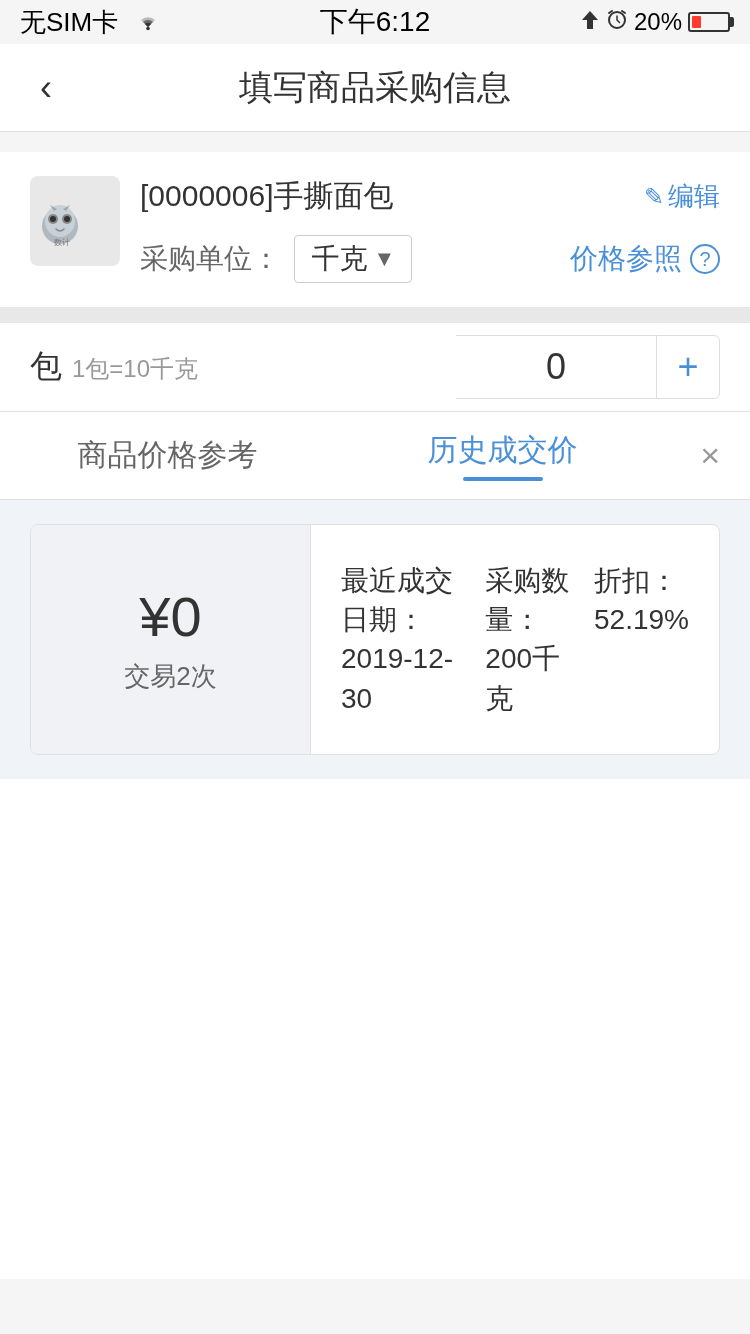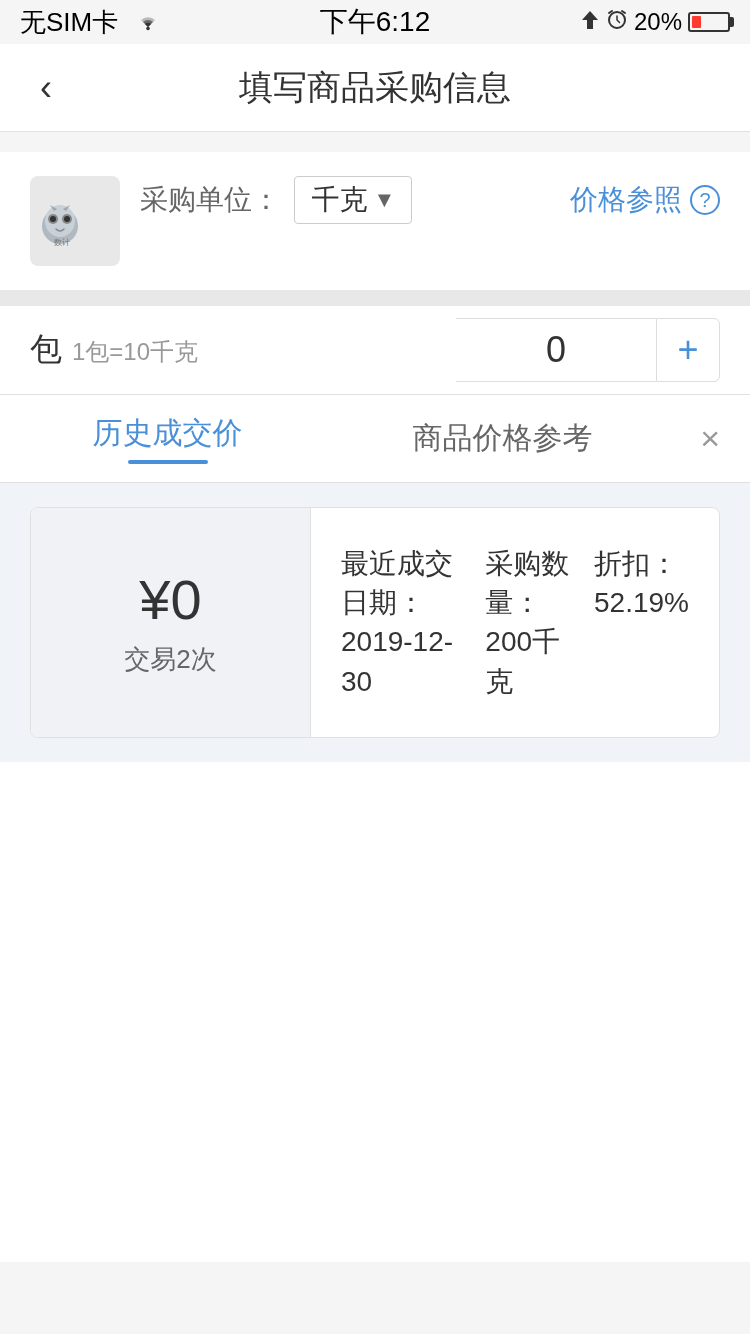--- a/index.html
+++ b/index.html
@@ -408,20 +408,29 @@
         <circle cx="37" cy="28" r="5" fill="#888"></circle>
         <circle cx="23" cy="28" r="3" fill="#333"></circle>
         <circle cx="37" cy="28" r="3" fill="#333"></circle>
         <path d="M26 38 Q30 42 34 38" stroke="#888" stroke-width="1.5" fill="none" stroke-linecap="round"></path>
         <path d="M24 20 L20 14 L27 18z" fill="#a0a8b0"></path>
         <path d="M36 20 L40 14 L33 18z" fill="#a0a8b0"></path>
         <text x="24" y="54" font-size="8" fill="#777" font-family="sans-serif">数计</text>
       </svg>
     </div>
     <div class="product-info">
+      <div class="product-title-row">
+        <span class="product-name">
+          <span>[0000006]</span><span>手撕面包</span>
+        </span>
+        <span class="edit-btn">
+          <span class="edit-icon">✎</span>
+          <span>编辑</span>
+        </span>
+      </div>
       <div class="purchase-unit-row">
         <div>
           <span class="purchase-unit-label">采购单位：</span>
           <span class="unit-select">
             <span>千克</span>
             <span class="unit-arrow">▼</span>
           </span>
         </div>
         <div class="price-ref">
           <span>价格参照</span>
@@ -443,26 +452,26 @@
     <div class="quantity-input-box">
       <span>0</span>
     </div>
     <div class="quantity-btn quantity-btn-plus">+</div>
   </div>
 </div>
 
 <div class="bottom-panel">
 
   <div class="tabs-row">
+    <div class="tab-item inactive">
+      <span>商品价格参考</span>
+    </div>
     <div class="tab-item active">
       <span>历史成交价</span>
       <div class="tab-underline"></div>
-    </div>
-    <div class="tab-item inactive">
-      <span>商品价格参考</span>
     </div>
     <span class="tab-close">×</span>
   </div>
 
   <div class="price-history-section">
     <div class="price-card">
       <div class="price-card-left">
         <div class="price-amount">¥0</div>
         <div class="price-transactions">交易2次</div>
       </div>

